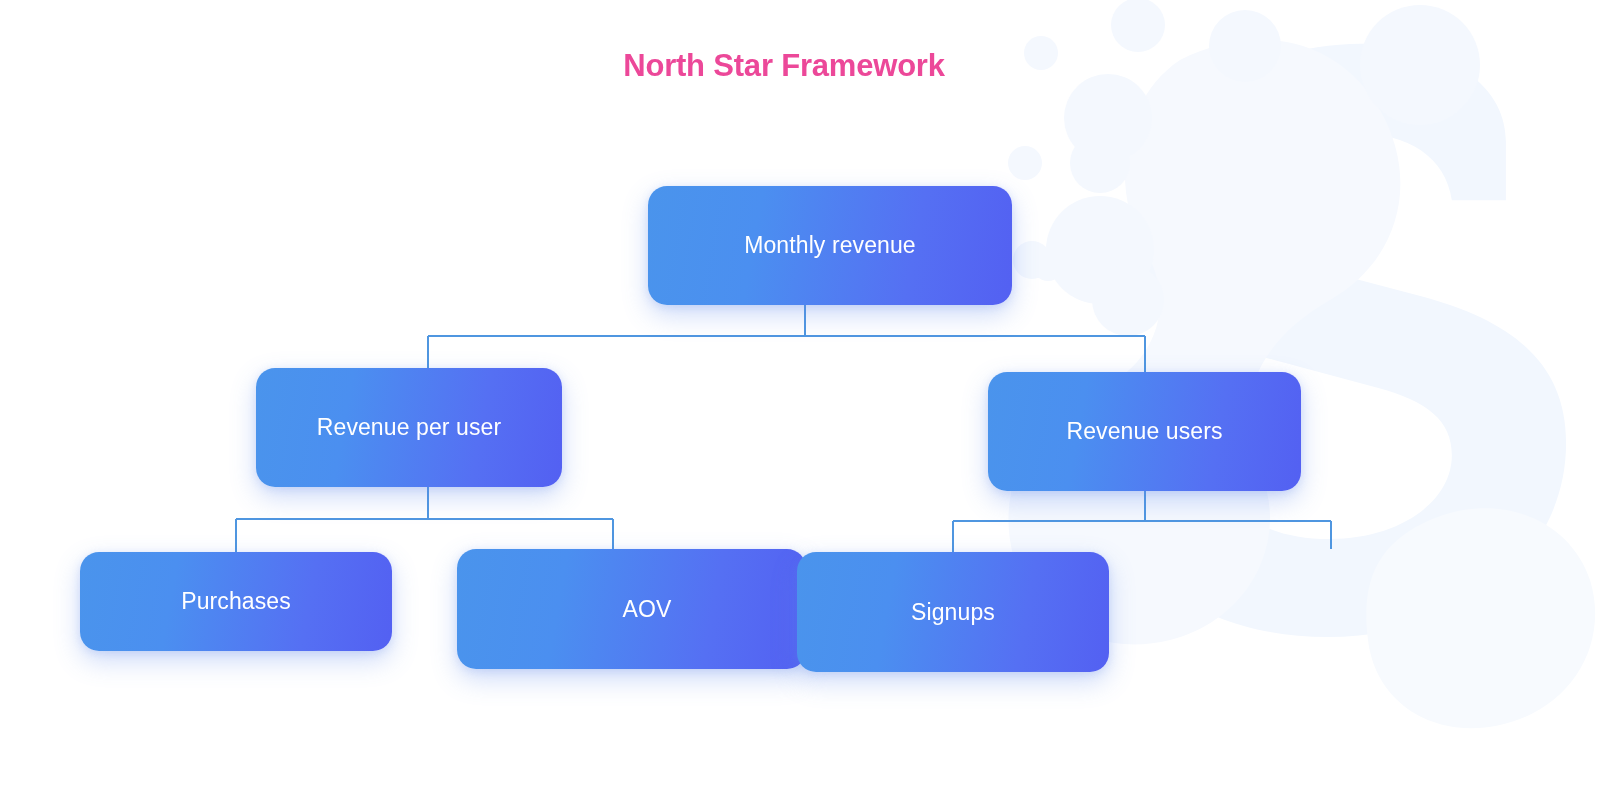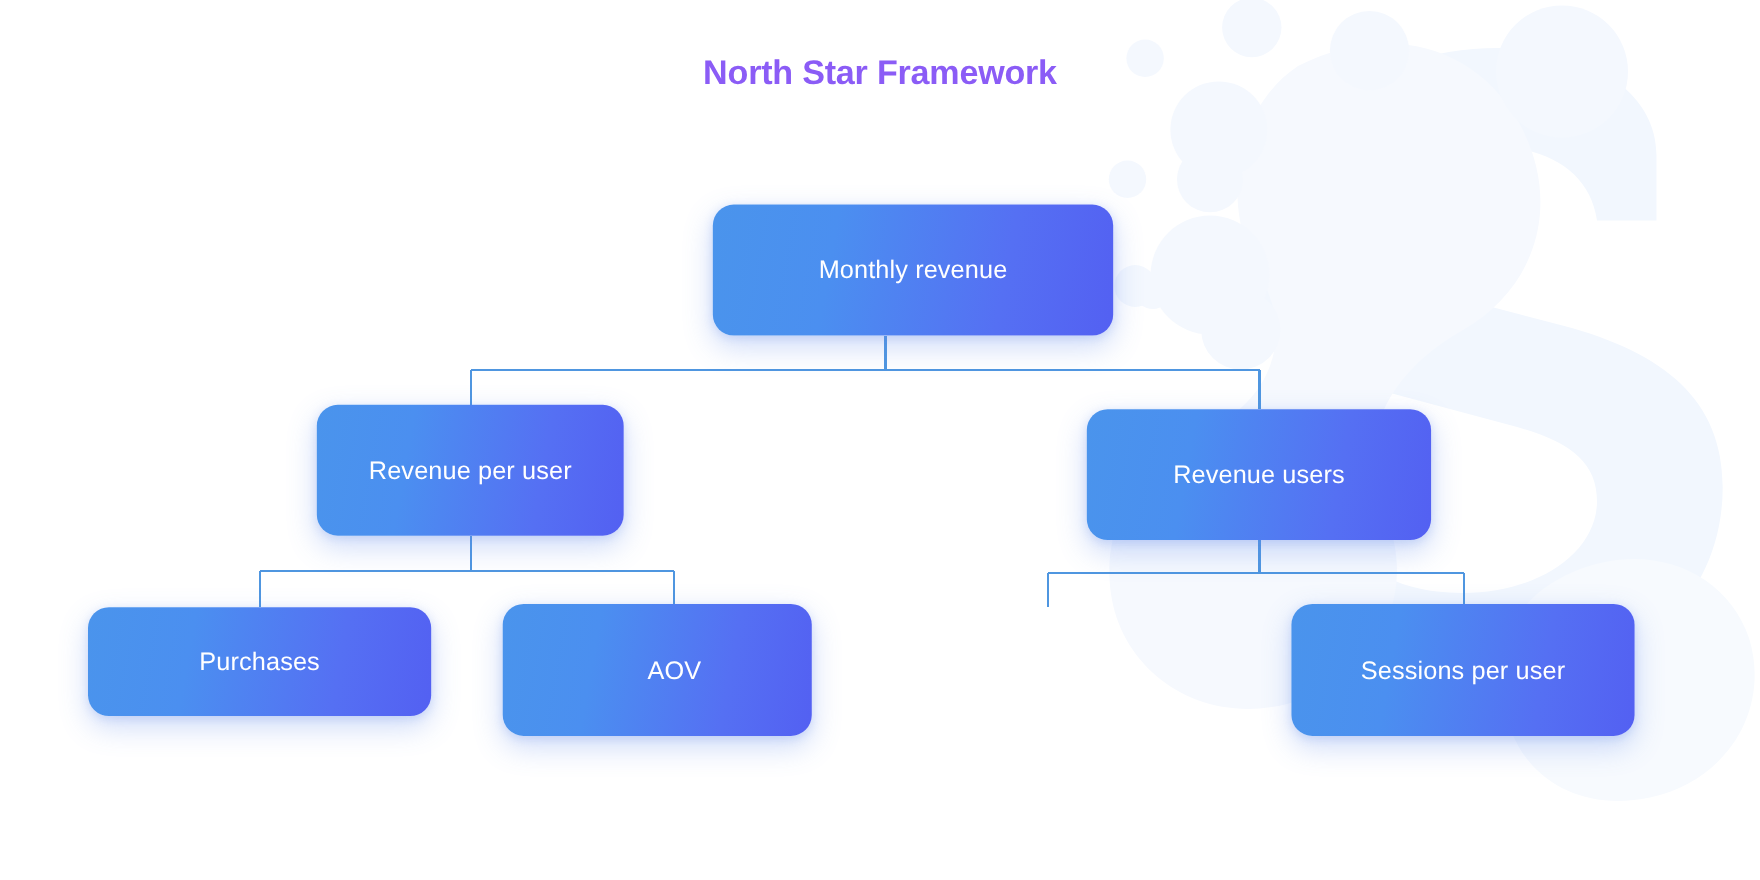--- a/index.html
+++ b/index.html
@@ -28,26 +28,26 @@
     inset: 0;
     pointer-events: none;
     z-index: 0;
   }
   .bg-layer svg { display: block; }
 
   
   #diagram-title {
     position: absolute;
     top: 48px;
-    left: 16px;
+    left: 0;
     width: 1568px;
     text-align: center;
     font-size: 31px;
     font-weight: bold;
-    color: #8b5cf6;
+    color: #ec4899;
     letter-spacing: -0.2px;
     z-index: 5;
     white-space: nowrap;
   }
 
   
   #connectors {
     position: absolute;
     inset: 0;
     z-index: 2;
@@ -76,25 +76,25 @@
     font-size: 23px;
     font-weight: 400;
     color: #ffffff;
     letter-spacing: 0.1px;
     white-space: nowrap;
     line-height: 1;
   }
 
   
   #node-monthly-revenue { left: 648px;  top: 186px; width: 364px; height: 119px; }
-  #node-revenue-per-user { left: 288px; top: 368px; width: 279px; height: 119px; }
+  #node-revenue-per-user { left: 256px; top: 368px; width: 306px; height: 119px; }
   #node-active-users     { left: 988px; top: 372px; width: 313px; height: 119px; }
 
   #node-purchases        { left: 80px;   top: 552px; width: 312px; height: 99px; }
-  #node-aov              { left: 457px;  top: 549px; width: 281px; height: 120px; padding-left: 31px; }
+  #node-aov              { left: 457px;  top: 549px; width: 349px; height: 120px; padding-left: 31px; }
   #node-signups          { left: 797px;  top: 552px; width: 312px; height: 120px; }
   #node-sessions-per-user{ left: 1174px; top: 549px; width: 312px; height: 120px; }
 </style>
 </head>
 <body>
 
 <div id="canvas">
 
   <div class="bg-layer">
     <svg width="1600" height="800" viewBox="0 0 1600 800" xmlns="http://www.w3.org/2000/svg">
@@ -194,18 +194,18 @@
   </div>
 
   <div class="node" id="node-purchases">
     <span class="node-label">Purchases</span>
   </div>
 
   <div class="node" id="node-aov">
     <span class="node-label">AOV</span>
   </div>
 
-
-  <div class="node" id="node-sessions-per-user">
-    <span class="node-label">Sessions per user</span>
-  </div>
+  <div class="node" id="node-signups">
+    <span class="node-label">Signups</span>
+  </div>
+
 
 </div>
 
 </body></html>

